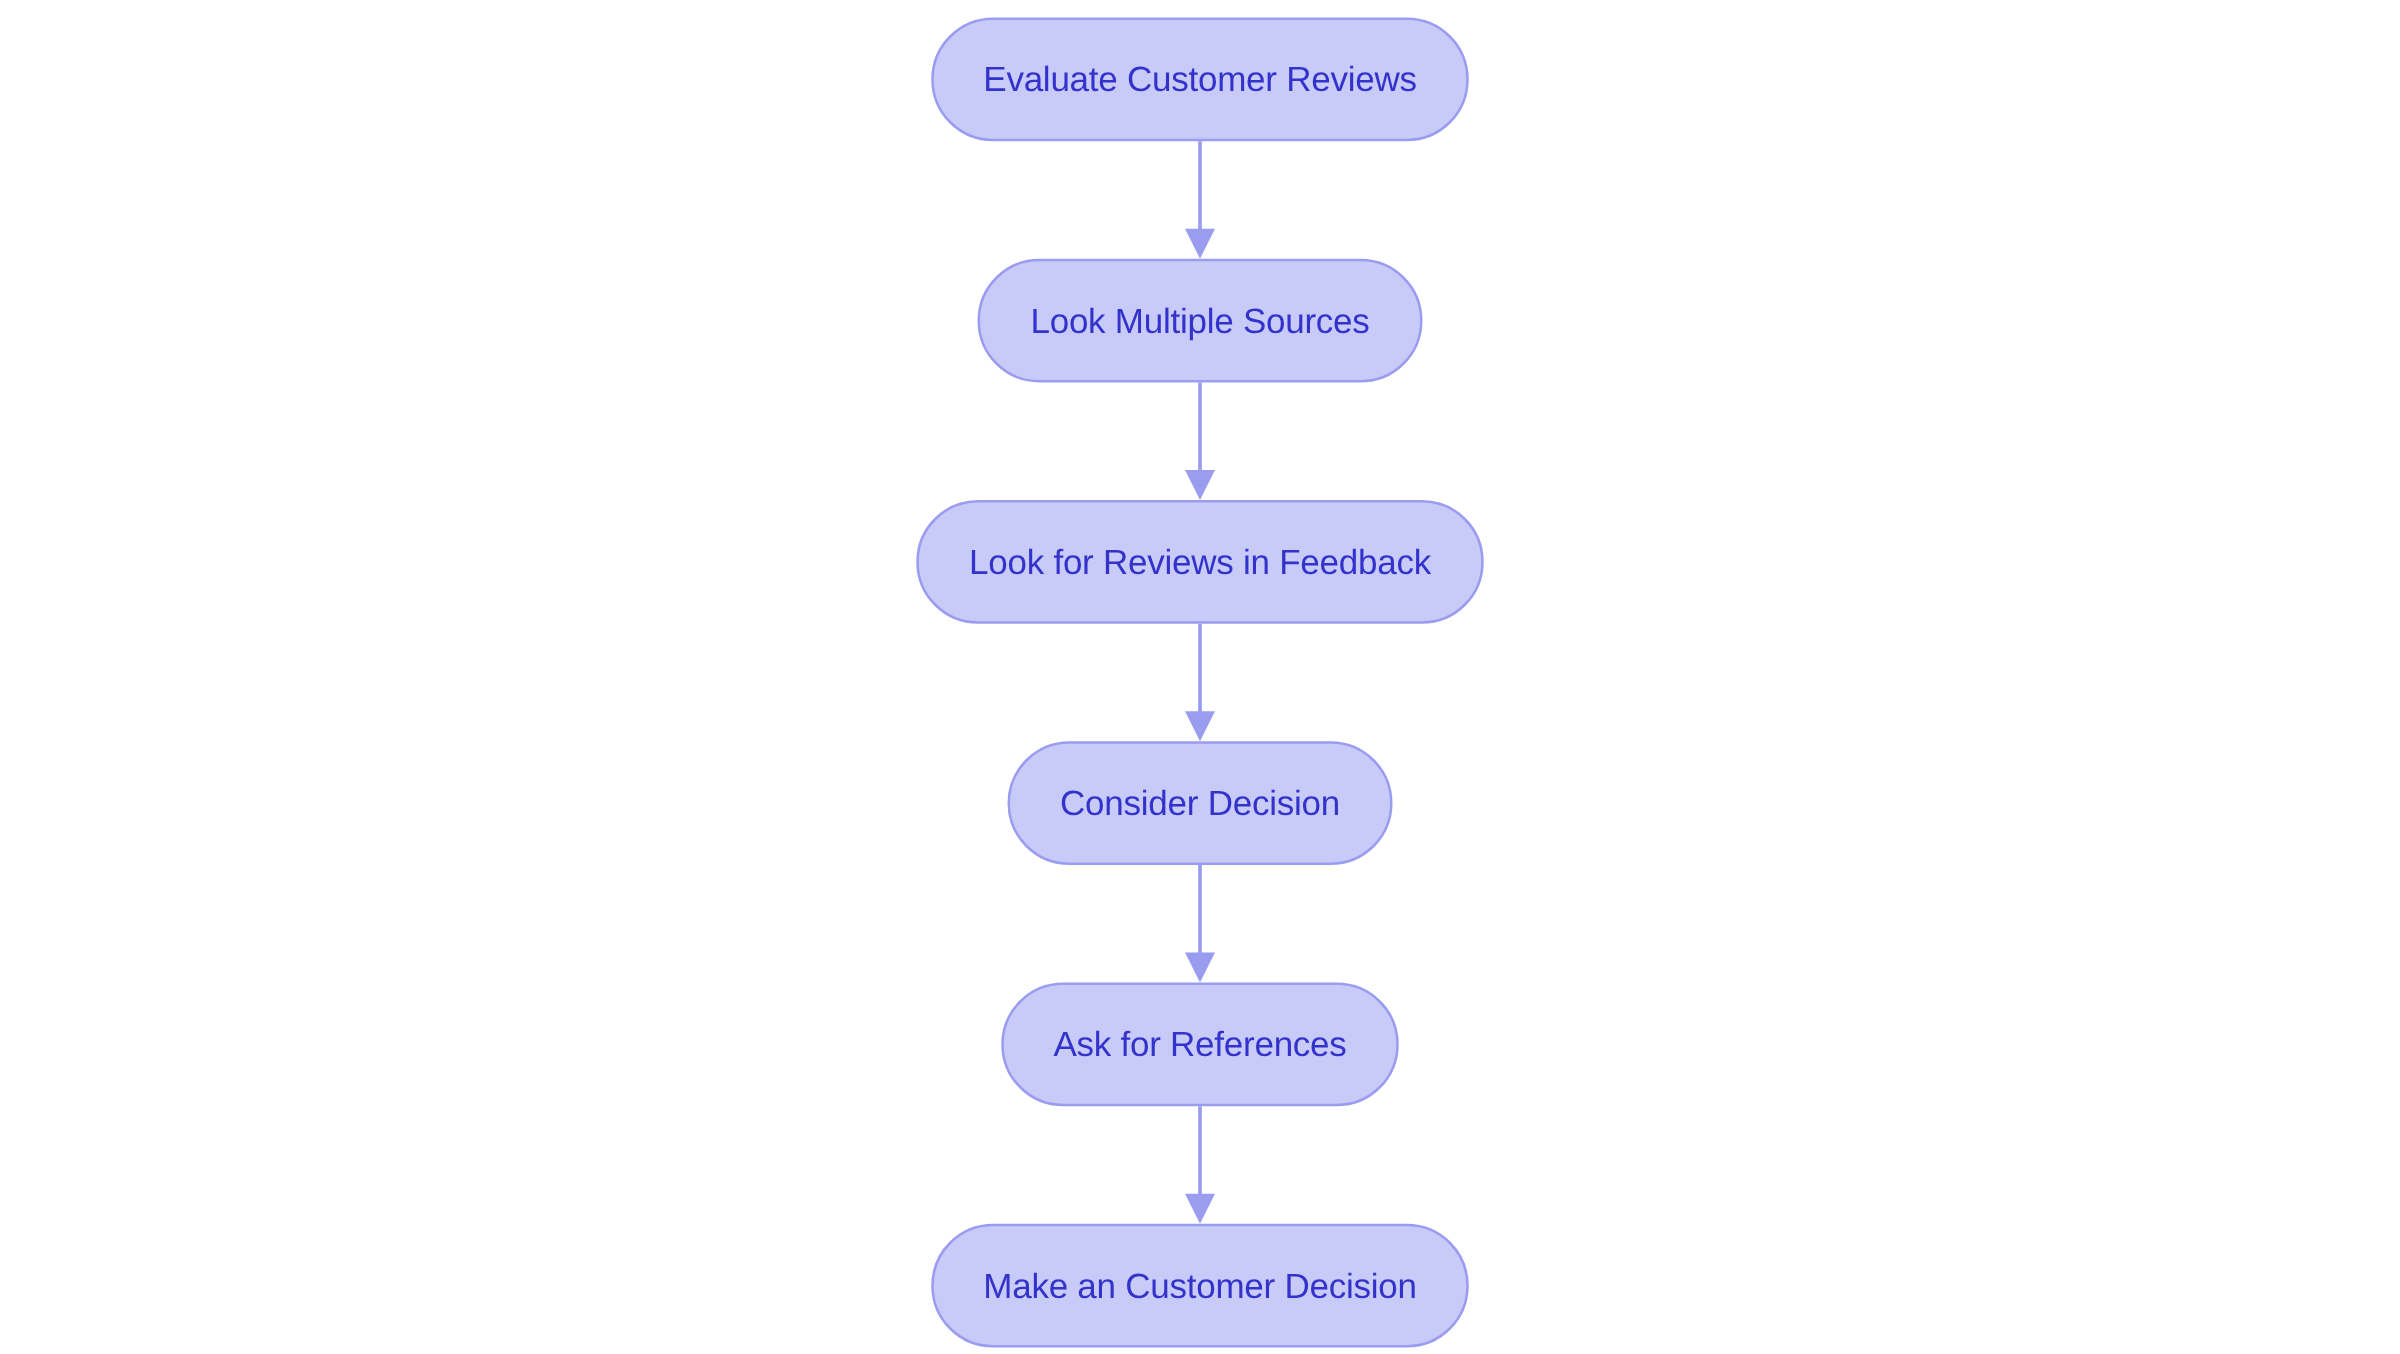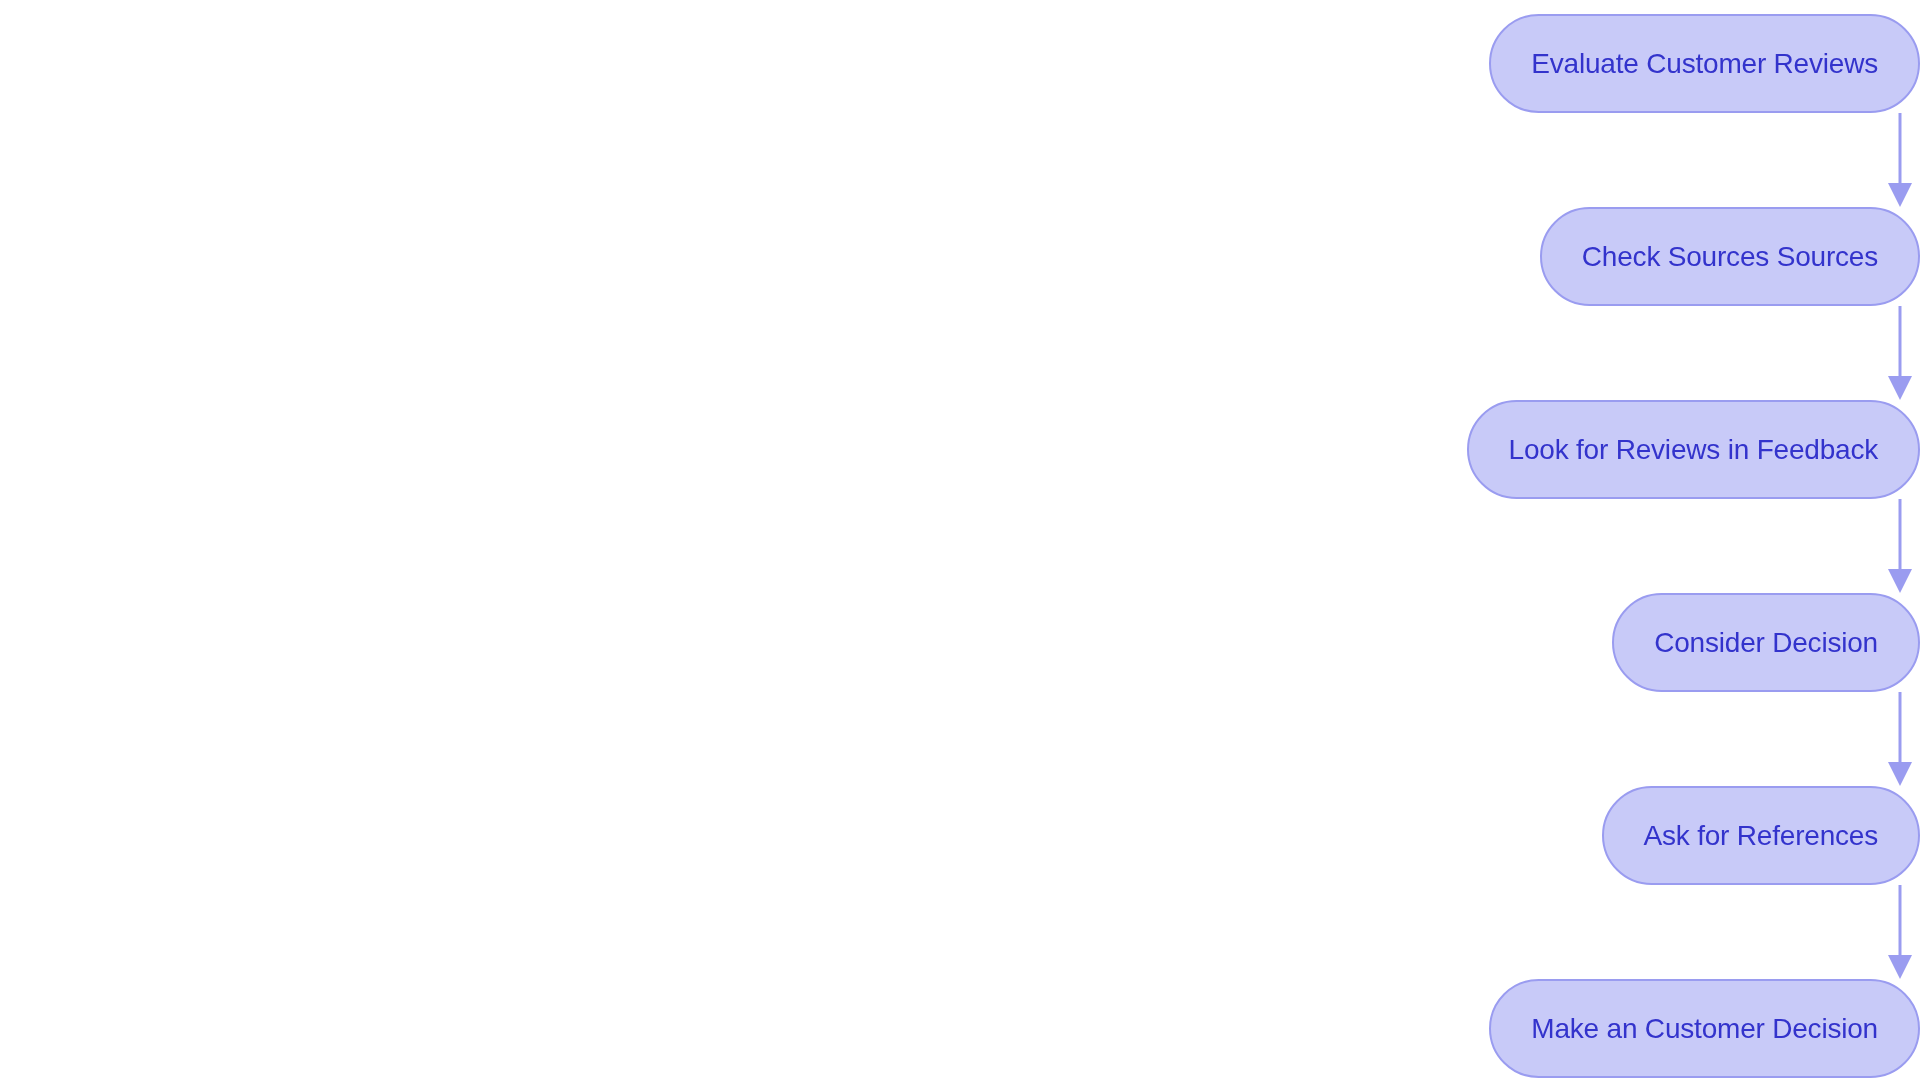--- a/index.html
+++ b/index.html
@@ -22,21 +22,21 @@
     background: #ffffff;
   }
 
   .flow-column {
     position: absolute;
     left: 0;
     top: 14px;
     width: 1920px;
     display: flex;
     flex-direction: column;
-    align-items: flex-end;
+    align-items: center;
   }
 
   
   .node {
     position: relative;
     height: 99px;
     box-sizing: border-box;
     display: flex;
     align-items: center;
     justify-content: center;
@@ -82,21 +82,21 @@
     </div>
 
     <div class="connector">
       <svg viewBox="0 0 40 94" xmlns="http://www.w3.org/2000/svg" aria-hidden="true">
         <line x1="20" y1="0" x2="20" y2="74" stroke="#9a9cf0" stroke-width="3"></line>
         <polygon points="20,94 8,70 32,70" fill="#9a9cf0"></polygon>
       </svg>
     </div>
 
     <div class="node">
-      <span class="node-label">Check Sources Sources</span>
+      <span class="node-label">Look Multiple Sources</span>
     </div>
 
     <div class="connector">
       <svg viewBox="0 0 40 94" xmlns="http://www.w3.org/2000/svg" aria-hidden="true">
         <line x1="20" y1="0" x2="20" y2="74" stroke="#9a9cf0" stroke-width="3"></line>
         <polygon points="20,94 8,70 32,70" fill="#9a9cf0"></polygon>
       </svg>
     </div>
 
     <div class="node">

